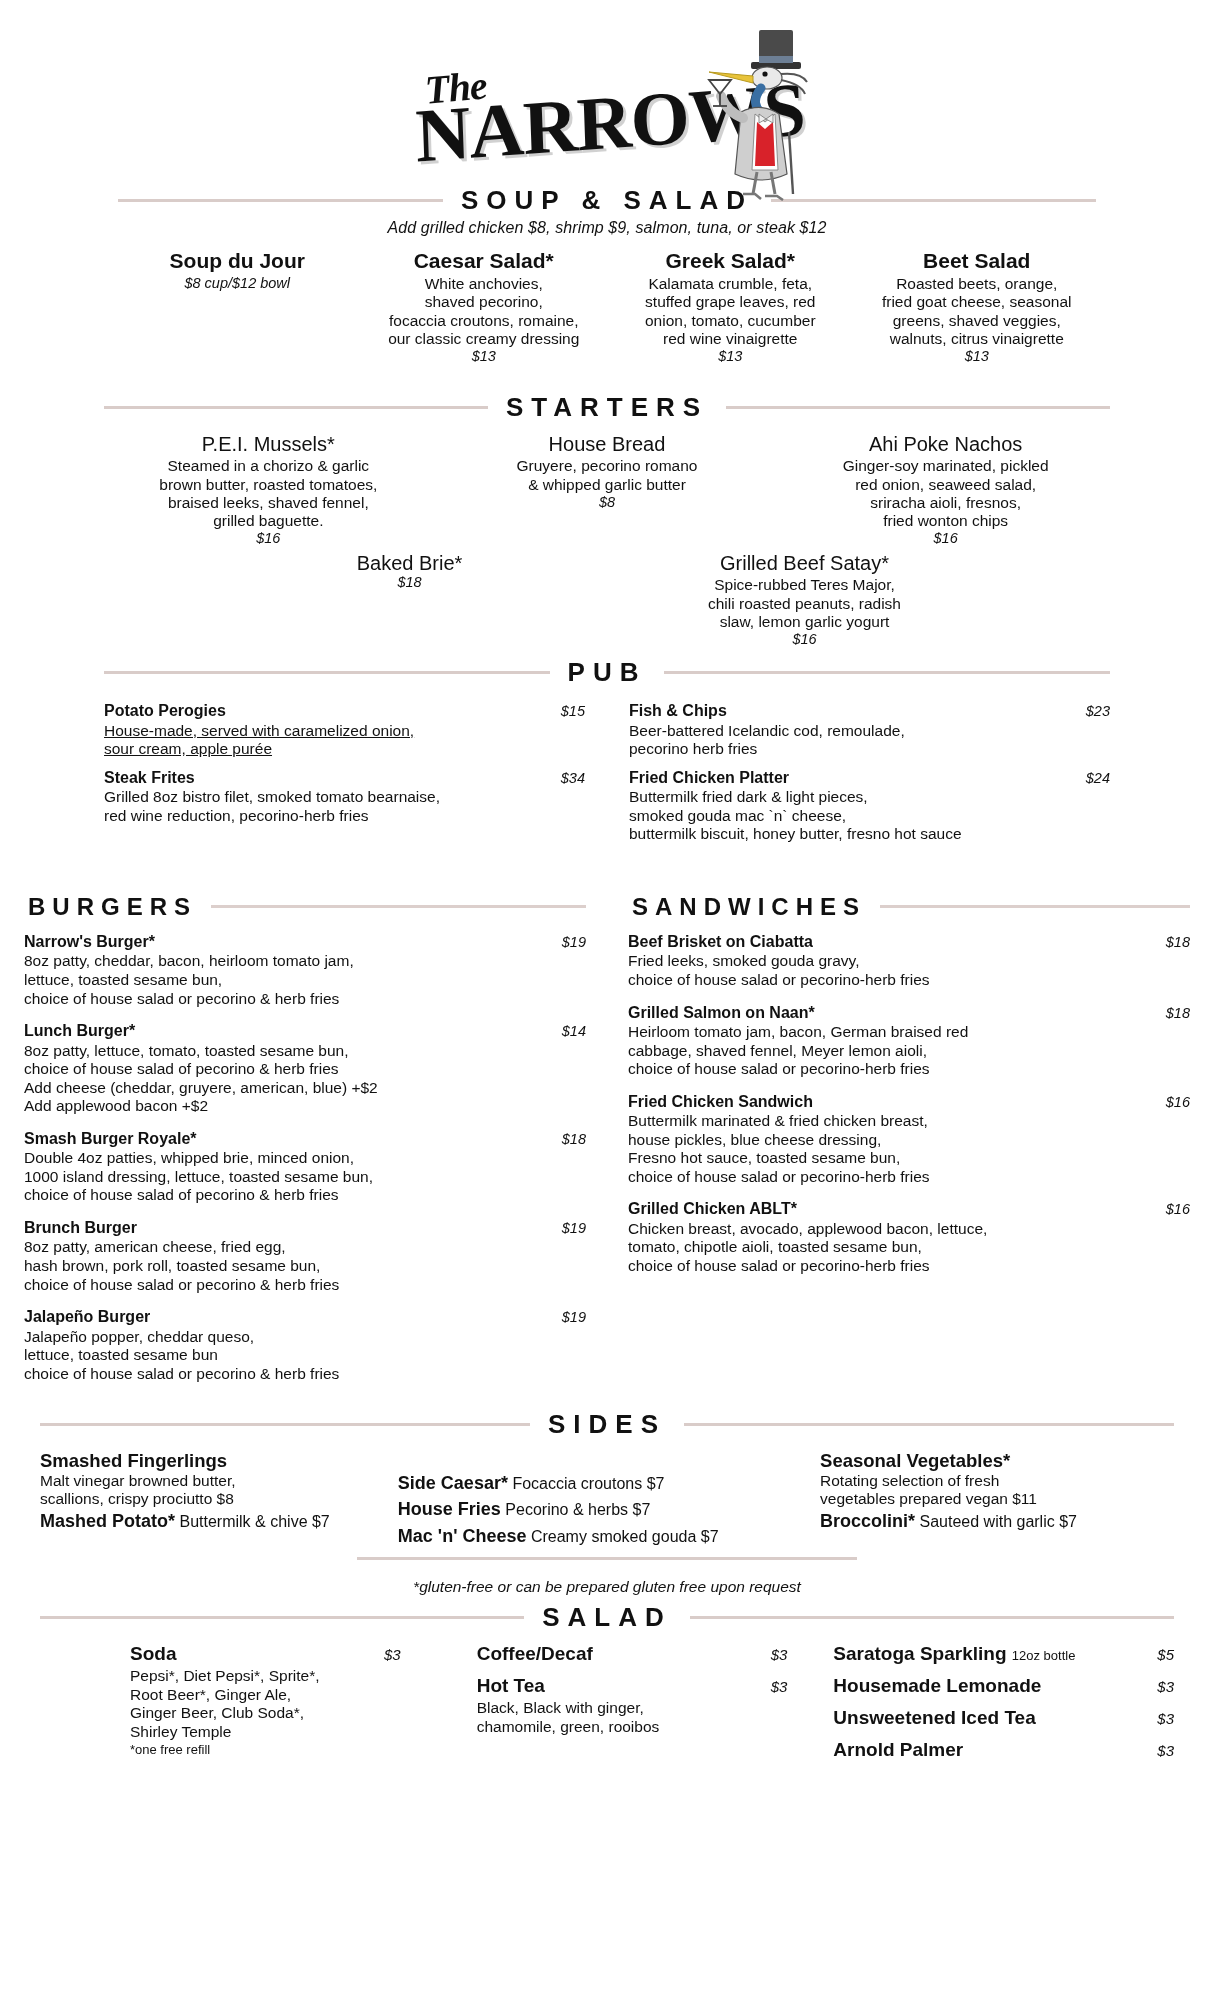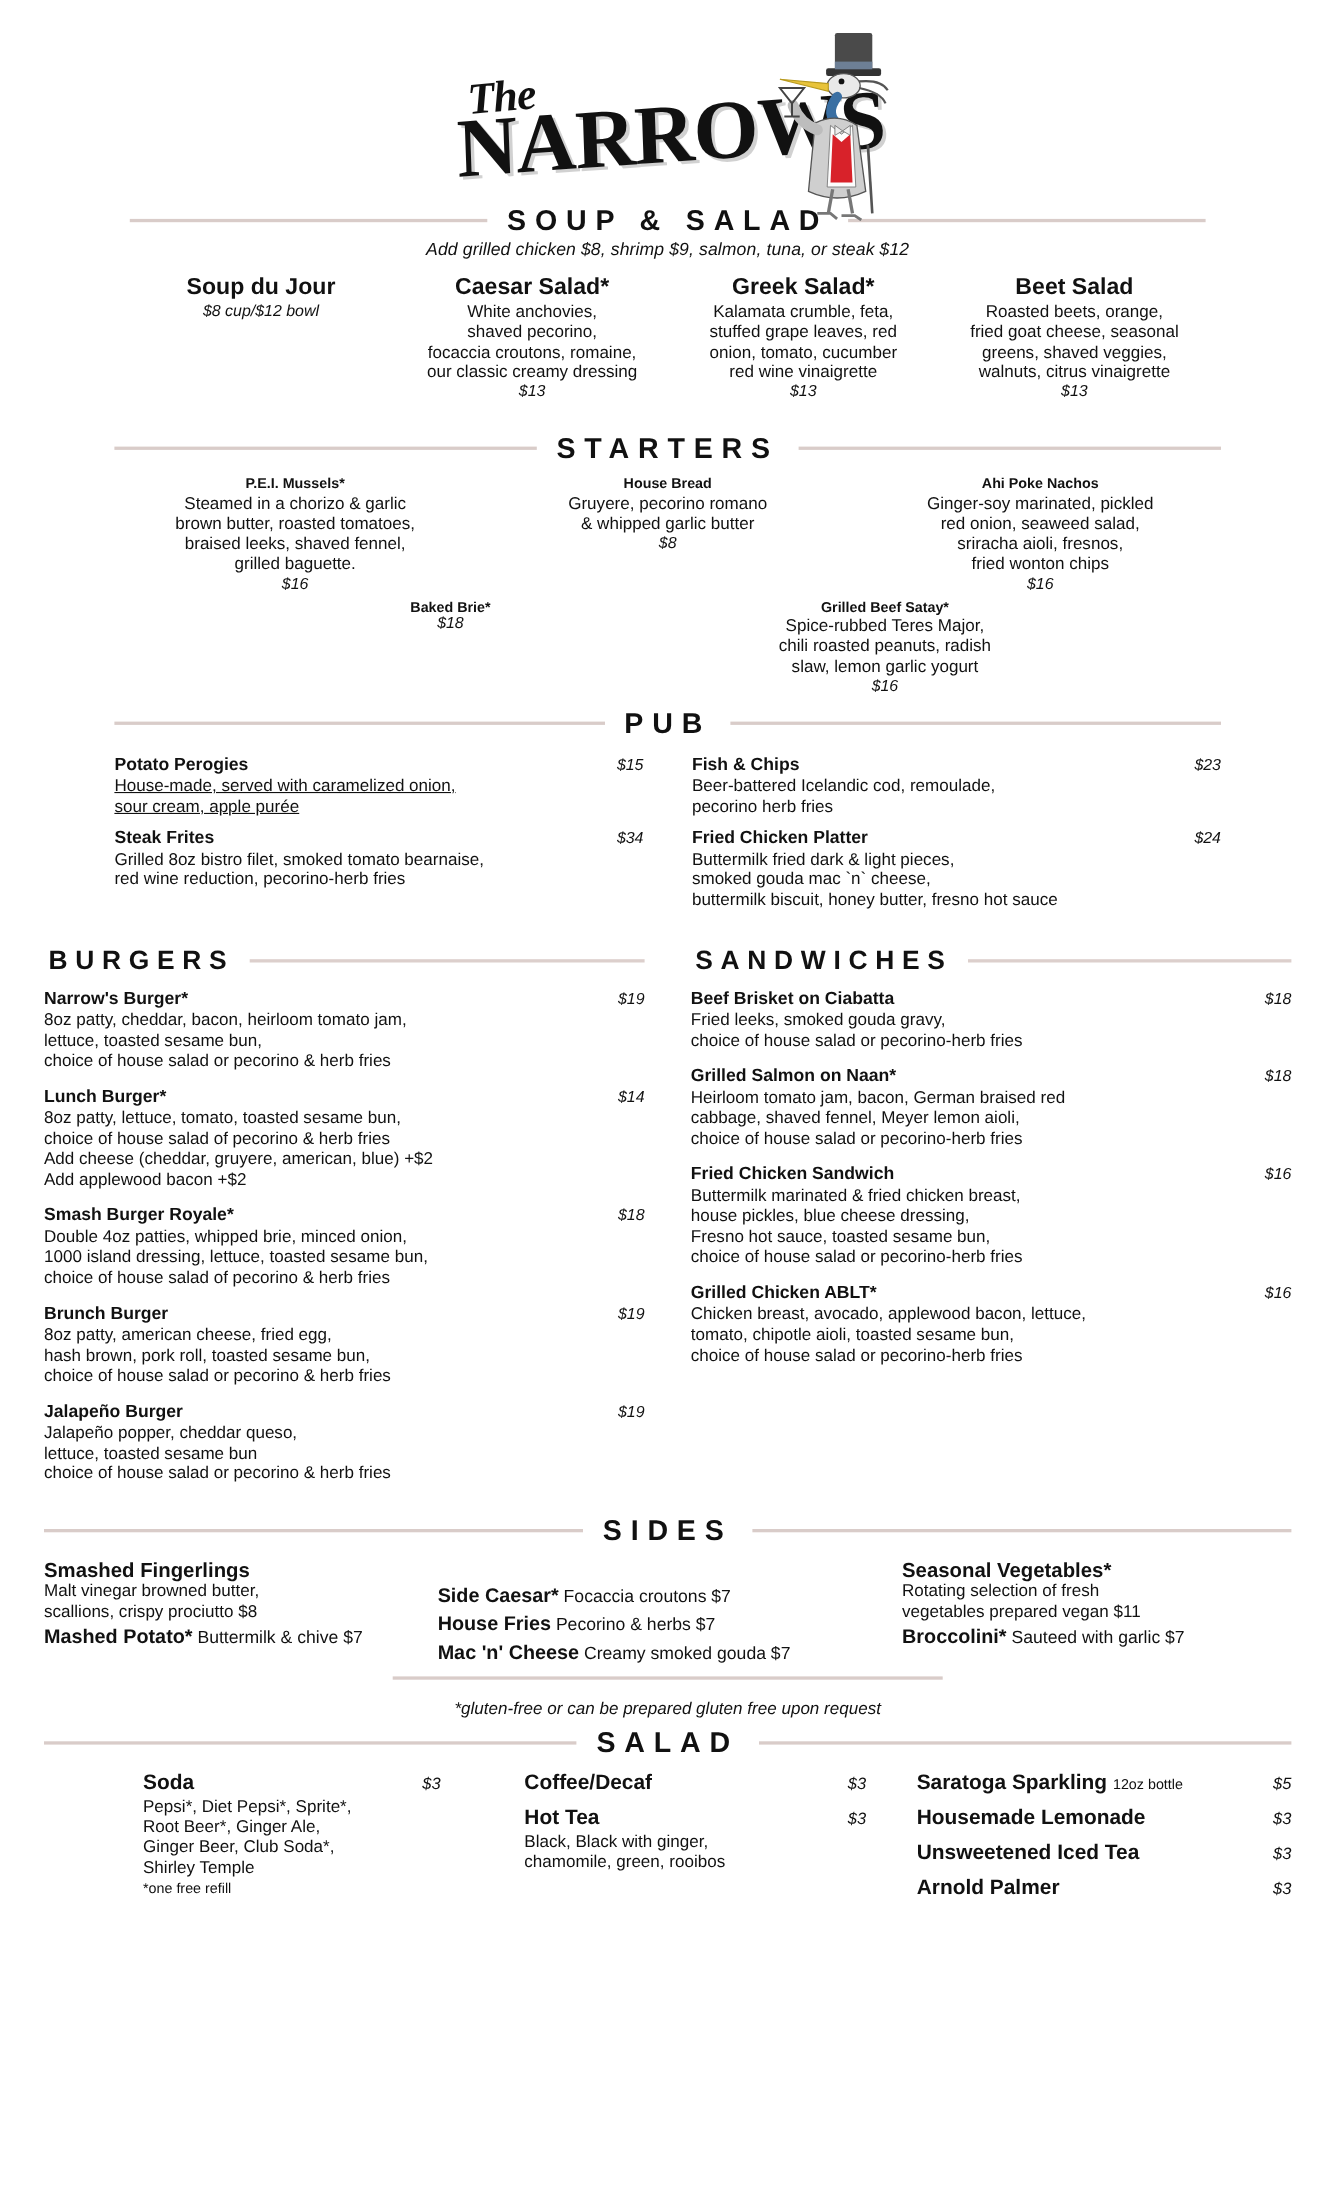--- a/index.html
+++ b/index.html
@@ -91,21 +91,21 @@
     text-align: center;
   }
   .st-row2 {
     display: grid;
     grid-template-columns: 1fr 1fr;
     gap: 0 20px;
     margin-top: 6px;
     padding: 0 118px;
     text-align: center;
   }
-  .st-name { font-weight: 700; font-size: 13px; line-height: 1.1; }
+  .st-name { font-weight: 400; font-size: 20px; line-height: 1.1; }
   .st-desc { font-size: 15.5px; line-height: 1.18; margin-top: 2px; }
   .st-price { font-style: italic; font-size: 14.5px; }
 
   
   #pub { padding: 0 104px; margin-top: 10px; }
   .two-col {
     display: grid;
     grid-template-columns: 1fr 1fr;
     gap: 0 44px;
     margin-top: 14px;
@@ -113,21 +113,21 @@
   .dish { margin-bottom: 10px; }
   .dish-head {
     display: flex; align-items: baseline; justify-content: space-between;
     gap: 10px;
   }
   .dish-name { font-weight: 700; font-size: 16px; line-height: 1.15; }
   .dish-price { font-style: italic; font-size: 14.5px; white-space: nowrap; }
   .dish-desc { font-size: 15.5px; line-height: 1.2; margin-top: 1px; }
 
   
-  #bs { padding: 0 40px; margin-top: 21px; }
+  #bs { padding: 0 24px; margin-top: 39px; }
   .bs-wrap {
     display: grid;
     grid-template-columns: 1fr 1fr;
     gap: 0 42px;
   }
   .bs-head {
     display: flex; align-items: center; gap: 10px;
   }
   .bs-head .sec-title { font-size: 24px; letter-spacing: 7px; }
   .bs-head .rule { flex: 1 1 auto; height: 3px; background: #dccfcc; }

